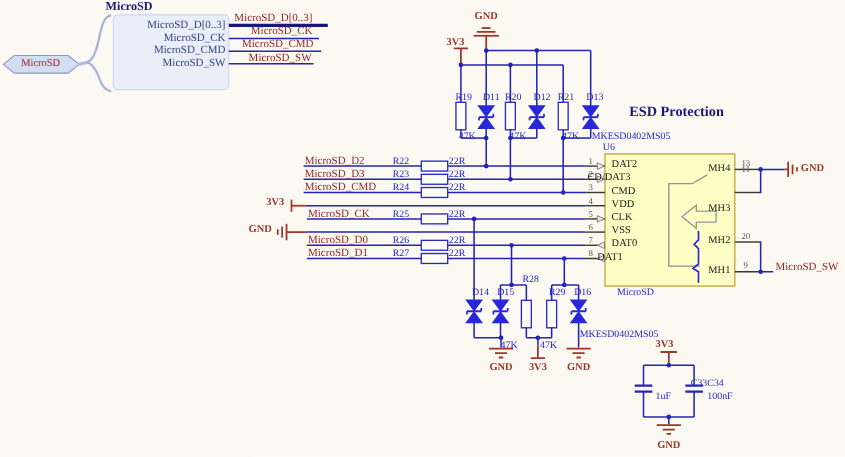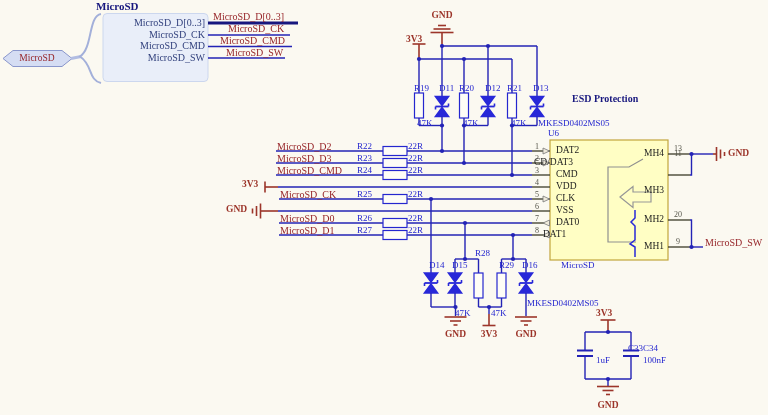--- a/index.html
+++ b/index.html
@@ -4,21 +4,21 @@
 <style>
   html,body{margin:0;padding:0;}
   .canvas{position:relative;width:768px;height:415px;background:#fbf9f1;overflow:hidden;
           font-family:"Liberation Serif",serif;}
   svg{position:absolute;left:0;top:0;}
   .t{position:absolute;line-height:1;white-space:nowrap;font-family:"Liberation Serif",serif;}
   .red{color:#97262a;font-size:10px;}
   .red10{color:#97262a;font-size:10px;}
   .pwr{color:#9c352a;font-size:9.5px;font-weight:bold;}
   .blu{color:#2527cf;font-size:9px;}
-  .nvy{color:#17177e;font-weight:bold;font-size:10px;}
+  .nvy{color:#17177e;font-weight:bold;font-size:13px;}
   .ent{color:#33427e;font-size:10px;}
   .pname{color:#1e1e1e;font-size:9.5px;}
   .pnum{color:#55554a;font-size:8px;}
   .ctr{text-align:center;}
   .rt{text-align:right;}
 </style>
 </head>
 <body>
 
 <div class="canvas">

